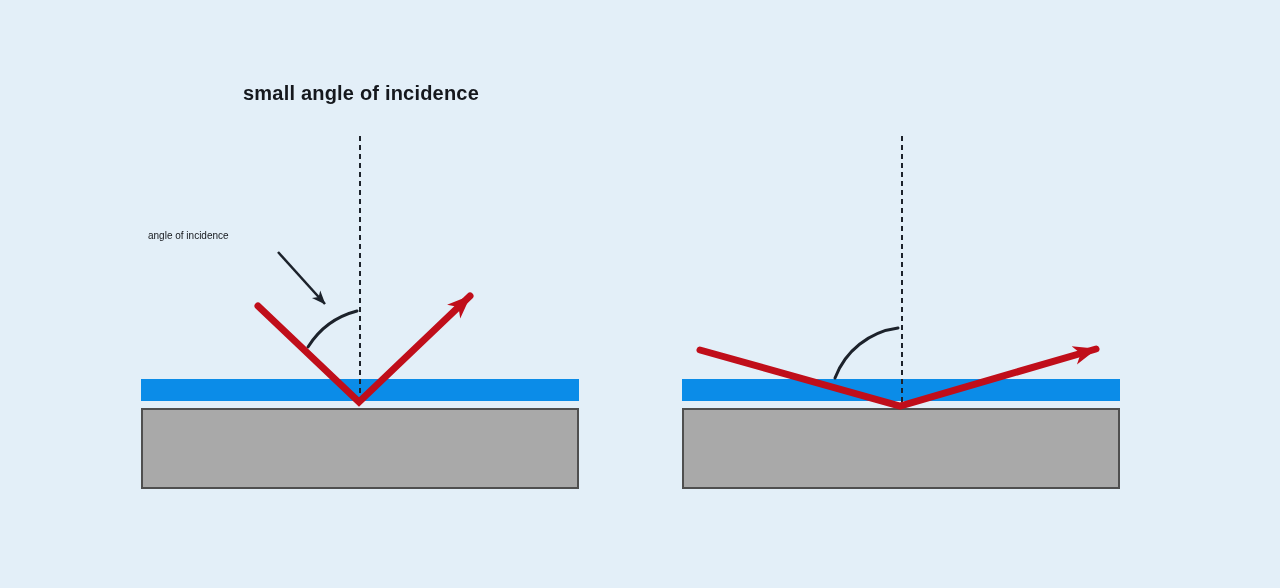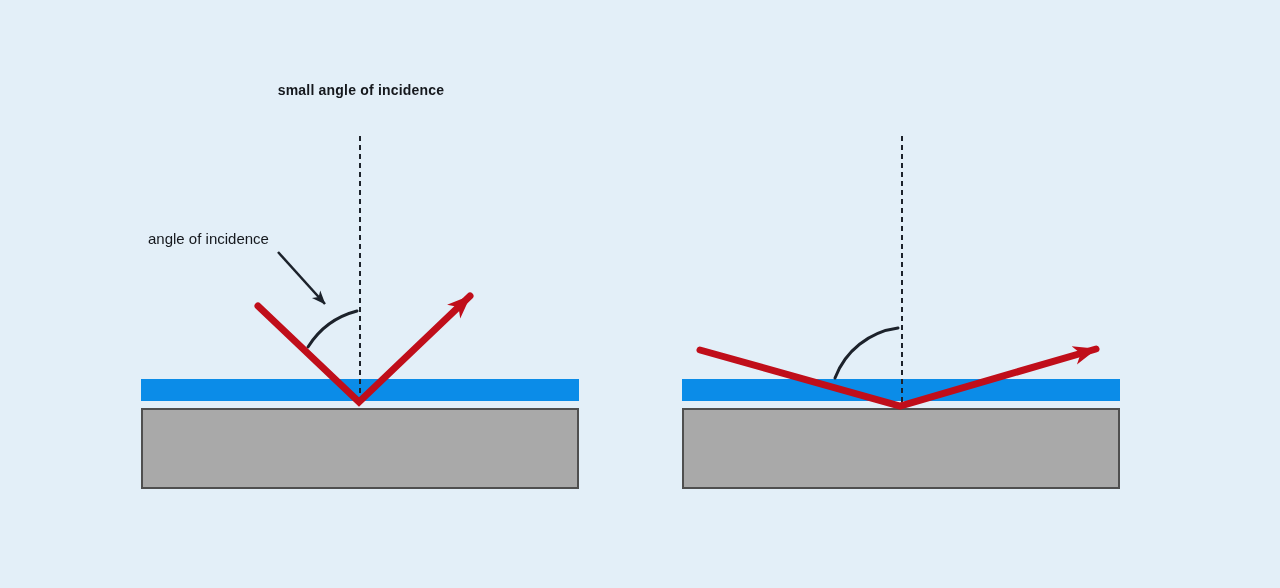--- a/index.html
+++ b/index.html
@@ -9,32 +9,32 @@
     height: 588px;
     background: var(--background, #e3eff8);
     font-family: "Liberation Sans", sans-serif;
     overflow: hidden;
   }
   .title {
     position: absolute;
     top: 82px;
     width: 400px;
     text-align: center;
-    font-size: 14px;
+    font-size: 20px;
     font-weight: 700;
     letter-spacing: 0.2px;
     color: var(--ink, #15181d);
   }
   .title-left  { left: 161px; }
   .title-right { left: 708px; }
   .annotation {
     position: absolute;
     left: 148px;
     top: 230px;
-    font-size: 15px;
+    font-size: 10px;
     color: var(--ink, #15181d);
   }
   svg.overlay { position: absolute; left: 0; top: 0; width: 1280px; height: 588px; }
   .water  { fill: var(--water-blue, #0b8ce8); }
   .block  { fill: var(--block-gray, #a9a9a9); stroke: var(--block-border, #4f4f4f); stroke-width: 2; }
   .normal { stroke: var(--line-dark, #1c222b); stroke-width: 2; stroke-dasharray: 5 4; fill: none; }
   .arc    { stroke: var(--line-dark, #1c222b); stroke-width: 3; fill: none; stroke-linecap: round; }
   .ray    { stroke: var(--ray-red, #c00e1a); stroke-width: 7; fill: none; stroke-linecap: round; stroke-linejoin: miter; }
   .pointer{ stroke: var(--line-dark, #1c222b); stroke-width: 2.5; fill: none; }
   .arrow-red  { fill: var(--ray-red, #c00e1a); }

